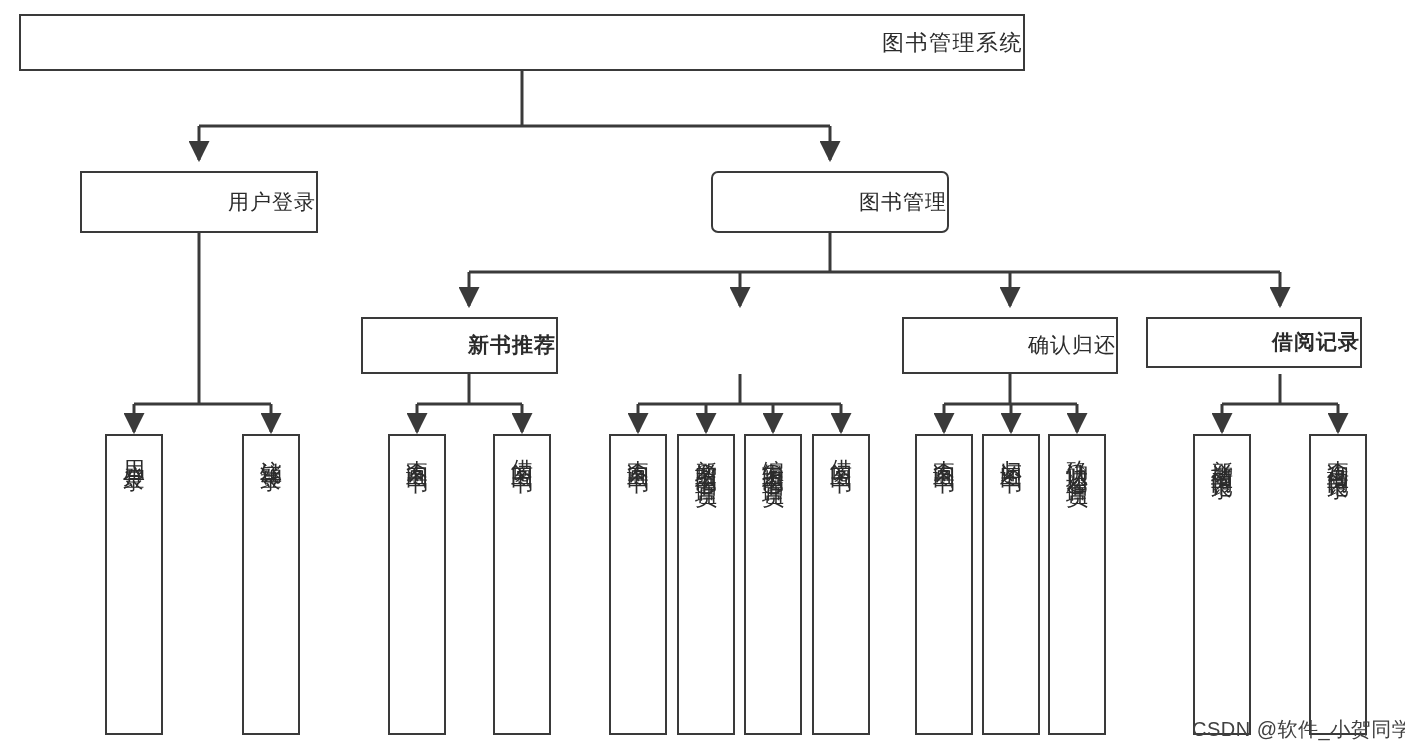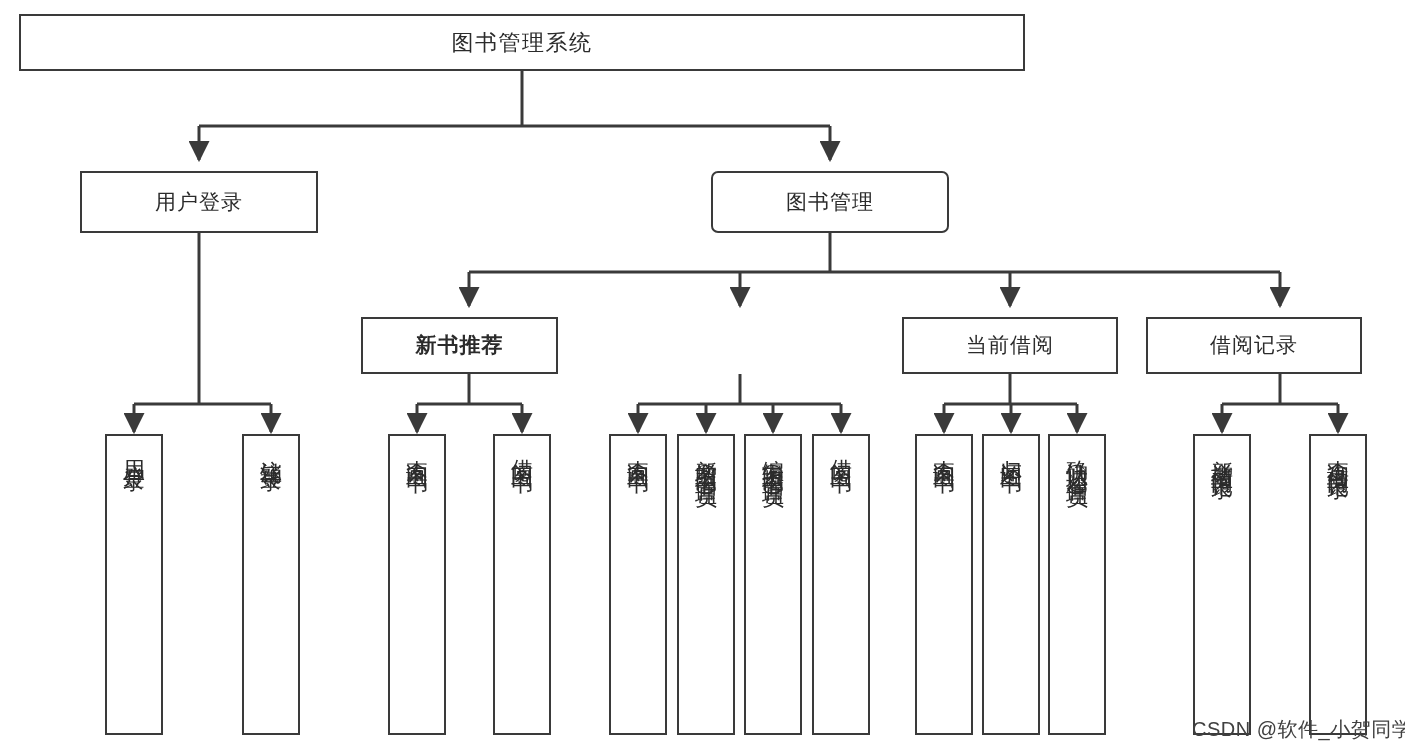--- a/index.html
+++ b/index.html
@@ -25,21 +25,21 @@
     height: 747px;
     pointer-events: none;
   }
   .node {
     position: absolute;
     box-sizing: border-box;
     border: 2.5px solid #3a3a3a;
     background: #ffffff;
     display: flex;
     align-items: center;
-    justify-content: center;
+    justify-content: flex-end;
     color: #2b2b2b;
     line-height: 1.18;
   }
   .node-label {
     display: block;
     text-align: center;
     white-space: pre-line;
   }
   
   .node.horiz .node-label {
@@ -135,23 +135,23 @@
     <span class="node-label">用户登录</span>
   </div>
   <div class="node horiz" style="left:711px; top:171px; width:238px; height:62px;border-radius:7px;">
     <span class="node-label">图书管理</span>
   </div>
 
   <div class="node horiz" style="left:361px; top:317px; width:197px; height:57px;font-weight:bold;">
     <span class="node-label">新书推荐</span>
   </div>
   <div class="node horiz" style="left:902px; top:317px; width:216px; height:57px;">
-    <span class="node-label">当前借阅</span>
+    <span class="node-label">确认归还</span>
   </div>
-  <div class="node horiz" style="left:1146px; top:317px; width:216px; height:57px;">
+  <div class="node horiz" style="left:1146px; top:317px; width:216px; height:51px;font-weight:bold;">
     <span class="node-label">借阅记录</span>
   </div>
 
   <div class="node vert" style="left:105px; top:434px; width:58px; height:301px;">
     <span class="node-label">用户登录</span>
   </div>
   <div class="node vert" style="left:242px; top:434px; width:58px; height:301px;">
     <span class="node-label">注销登录</span>
   </div>
 

